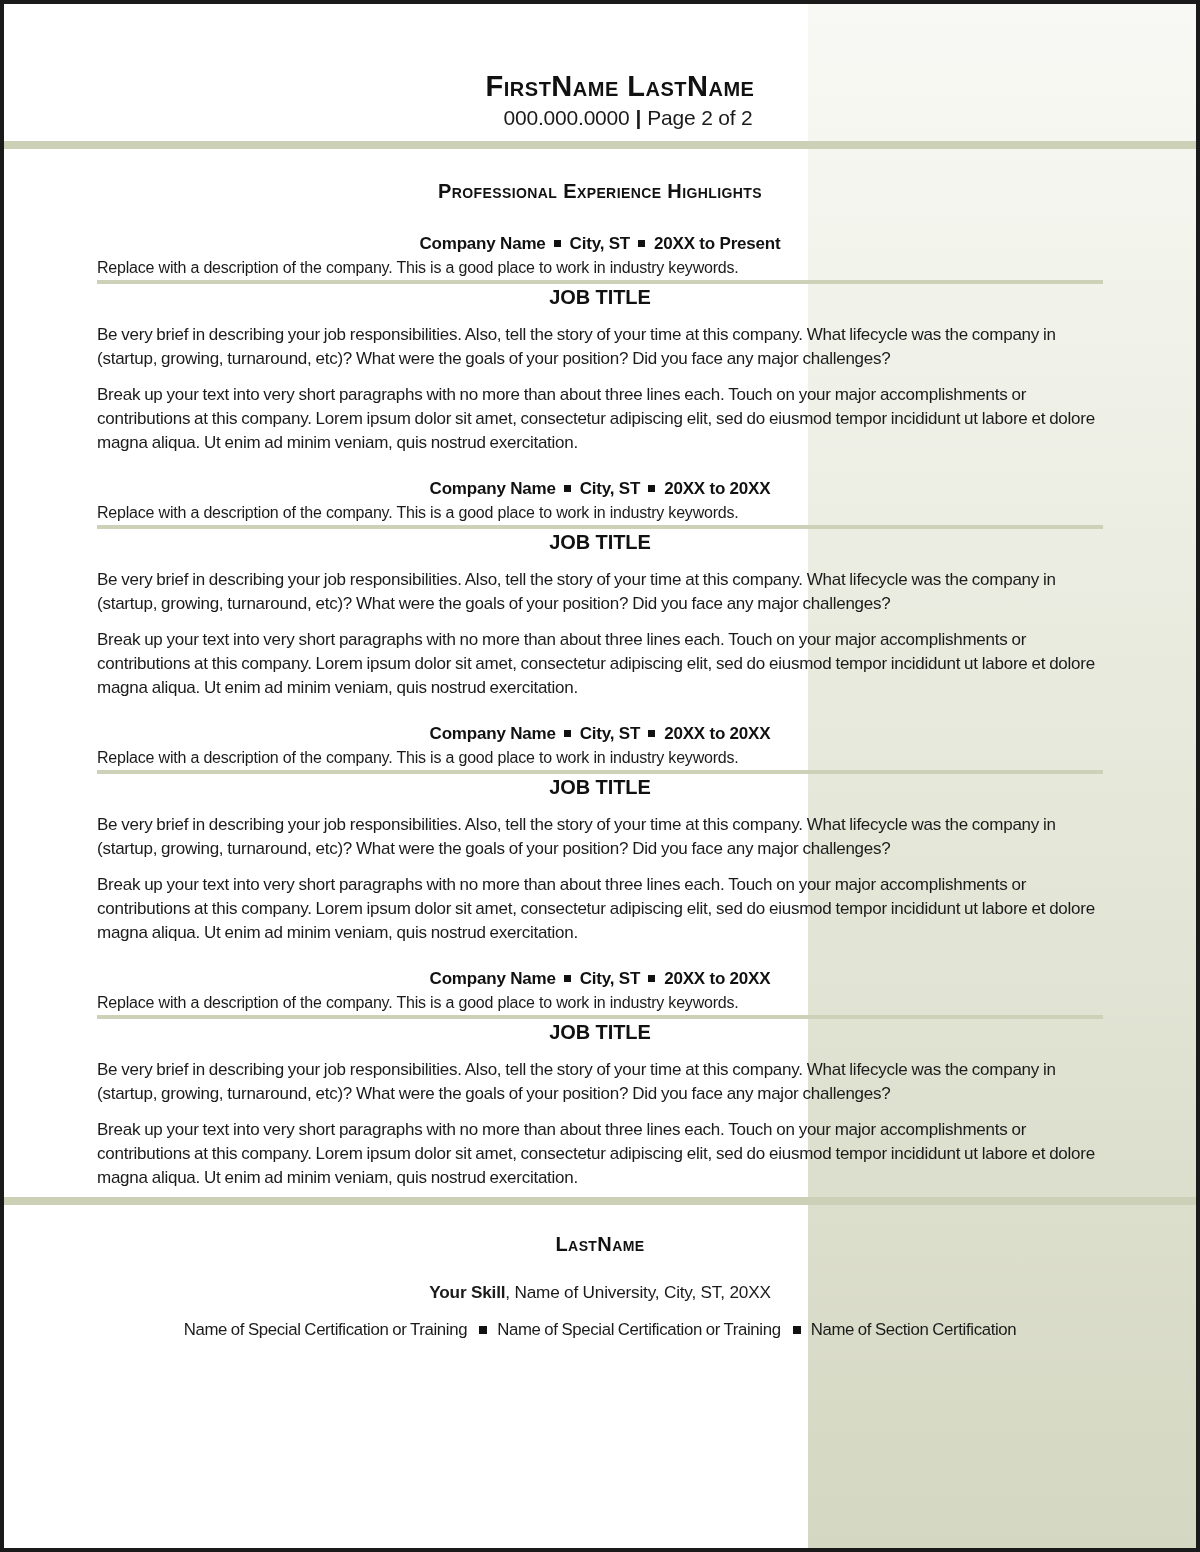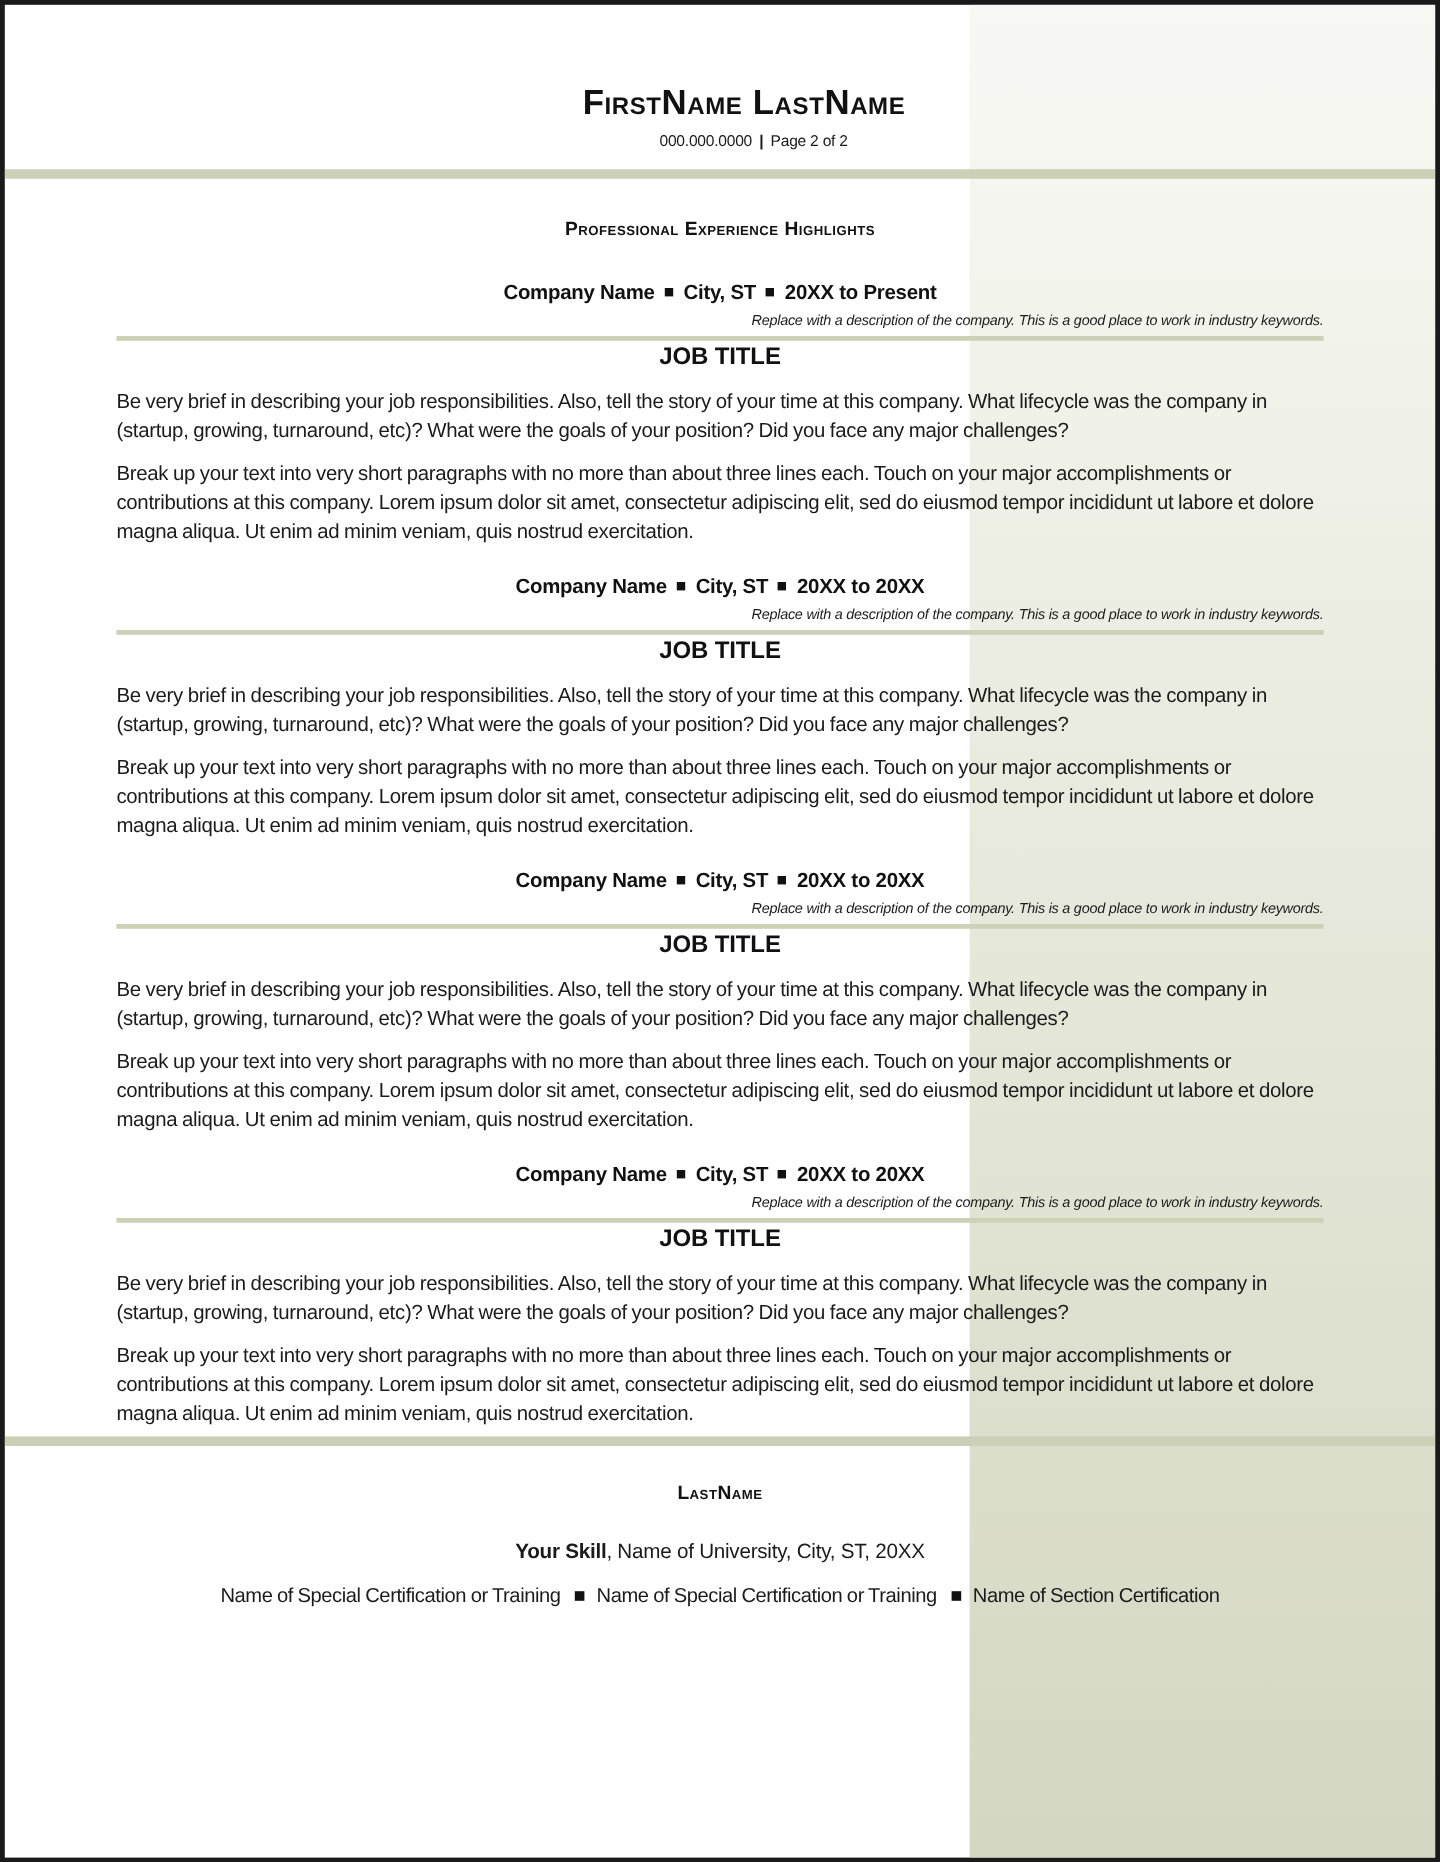--- a/index.html
+++ b/index.html
@@ -18,48 +18,48 @@
     background:linear-gradient(to bottom, #f8f9f4 0%, #d4d7c1 100%);
   }
   .layer { position:relative; }
 
   
   .header { position:relative; text-align:center; padding-top:64px;padding-left:40px; }
   .name {
     font-size:29px; font-weight:bold; line-height:36px;
     font-variant:small-caps; letter-spacing:0.5px; color:#111;
   }
-  .contact { font-size:13px; line-height:27px; letter-spacing:-0.2px;margin-left:16px; }
+  .contact { font-size:21px; line-height:27px; letter-spacing:-0.2px;margin-left:16px; }
   .contact .pipe { font-weight:bold; padding:0 6px; }
 
   .rule-full {
     position:relative; height:8px; background:#ccd0b6; margin-top:10px;
   }
 
   .section-heading {
     position:relative; text-align:center;
-    font-size:16px; font-weight:bold; line-height:27px;
+    font-size:20px; font-weight:bold; line-height:27px;
     font-variant:small-caps; letter-spacing:0.4px; color:#111;
     margin:29px 0 0 0;
   }
 
   
   .job { position:absolute; left:93px; right:93px; }
   .job-1 { top:228px; } .job-2 { top:473px; } .job-3 { top:718px; } .job-4 { top:963px; }
 
   .job-heading {
     text-align:center; font-weight:bold; font-size:17px; line-height:24px;
     letter-spacing:-0.2px; color:#111;
   }
   .sq {
     display:inline-block; width:7px; height:7px; background:#111;
     margin:0 9px 2px 8px;
   }
   .job-desc {
-    text-align:right; font-style:italic; font-size:12px; line-height:23px;
+    text-align:left; font-size:16px; line-height:23px;
     letter-spacing:-0.2px;
   }
   .job-rule { height:4px; background:#cdd1b7; margin-top:1px; }
   .job-title {
     text-align:center; font-weight:bold; font-size:20px; line-height:21px;
     margin-top:3px; letter-spacing:-0.1px; color:#111;
   }
   .body-p {
     margin:15px 0 0 0; font-size:17px; line-height:24px;
     letter-spacing:-0.25px; word-spacing:-0.5px; text-align:left;

